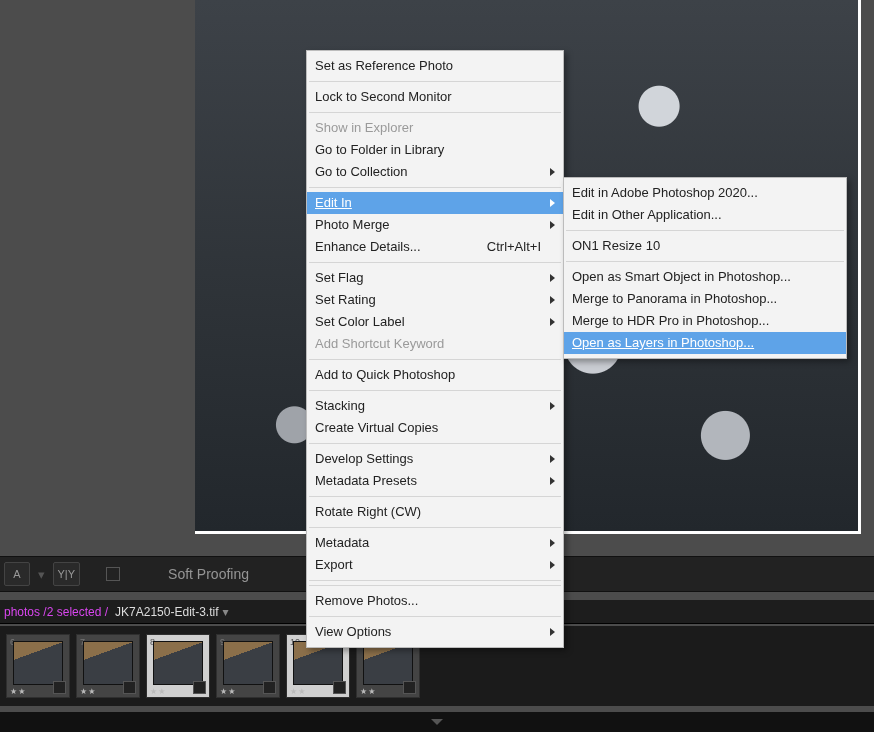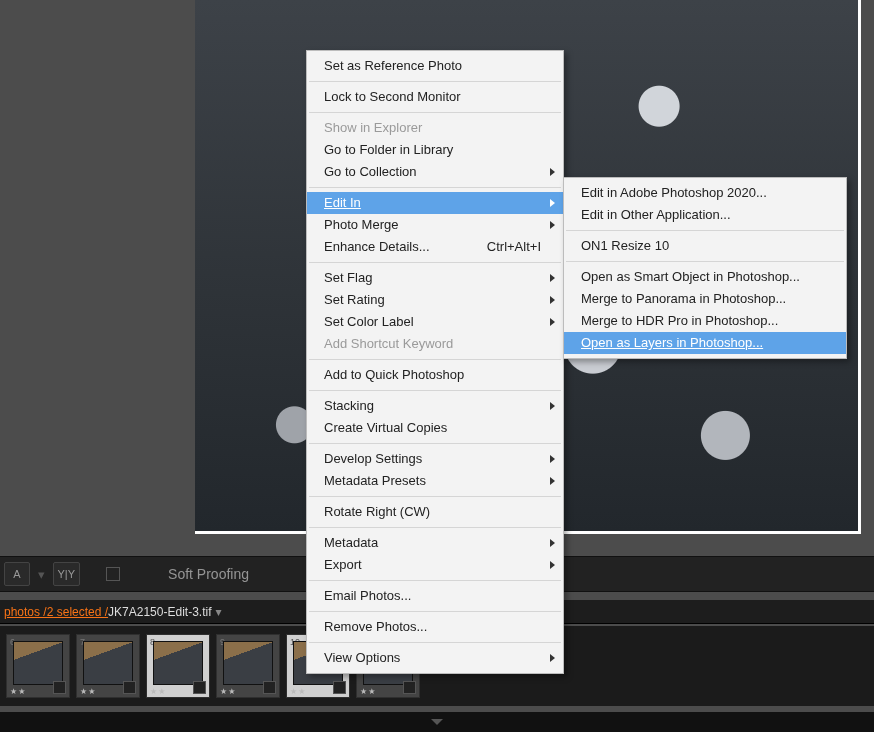--- a/index.html
+++ b/index.html
@@ -89,22 +89,22 @@
     height: 24px;
     background: #1d1d1d;
     color: #bbb;
     display: flex;
     align-items: center;
     padding-left: 4px;
     box-sizing: border-box;
     font-size: 12px;
     border-bottom: 1px solid #000;
   }
-  .breadcrumb .dim { color: #f97316; text-decoration: underline; }
-  .breadcrumb .file { color: #ddd; margin-left: 0; }
+  .breadcrumb .dim { color: #d946ef; }
+  .breadcrumb .file { color: #ddd; margin-left: 7px; }
   .breadcrumb .drop { margin-left: 4px; color: #888; }
   
   .filmstrip {
     position: absolute;
     left: 0;
     top: 626px;
     width: 874px;
     height: 80px;
     background: #1b1b1b;
     display: flex;
@@ -190,21 +190,21 @@
   }
   .ctx-sub {
     left: 563px;
     top: 177px;
     width: 284px;
   }
   .ctx-item {
     position: relative;
     height: 22px;
     line-height: 22px;
-    padding: 0 26px 0 17px;
+    padding: 0 26px 0 8px;
     white-space: nowrap;
     overflow: hidden;
   }
   .ctx-item.hl {
     background: #5ea3e8;
     color: #fff;
     text-decoration: underline;
   }
   .ctx-item.disabled {
     color: #9a9a9a;
@@ -320,21 +320,20 @@
       <div class="ctx-item"><span>Create Virtual Copies</span></div>
       <div class="ctx-sep"></div>
       <div class="ctx-item"><span>Develop Settings</span><span class="arrow"></span></div>
       <div class="ctx-item"><span>Metadata Presets</span><span class="arrow"></span></div>
       <div class="ctx-sep"></div>
       <div class="ctx-item"><span>Rotate Right (CW)</span></div>
       <div class="ctx-sep"></div>
       <div class="ctx-item"><span>Metadata</span><span class="arrow"></span></div>
       <div class="ctx-item"><span>Export</span><span class="arrow"></span></div>
       <div class="ctx-sep"></div>
-      <div class="ctx-item"><span>Email Photos...</span></div>
       <div class="ctx-sep"></div>
       <div class="ctx-item"><span>Remove Photos...</span></div>
       <div class="ctx-sep"></div>
       <div class="ctx-item"><span>View Options</span><span class="arrow"></span></div>
     </div>
 
   <div class="ctx-menu ctx-sub" id="ctx-sub">
       <div class="ctx-item"><span>Edit in Adobe Photoshop 2020...</span></div>
       <div class="ctx-item"><span>Edit in Other Application...</span></div>
       <div class="ctx-sep"></div>

